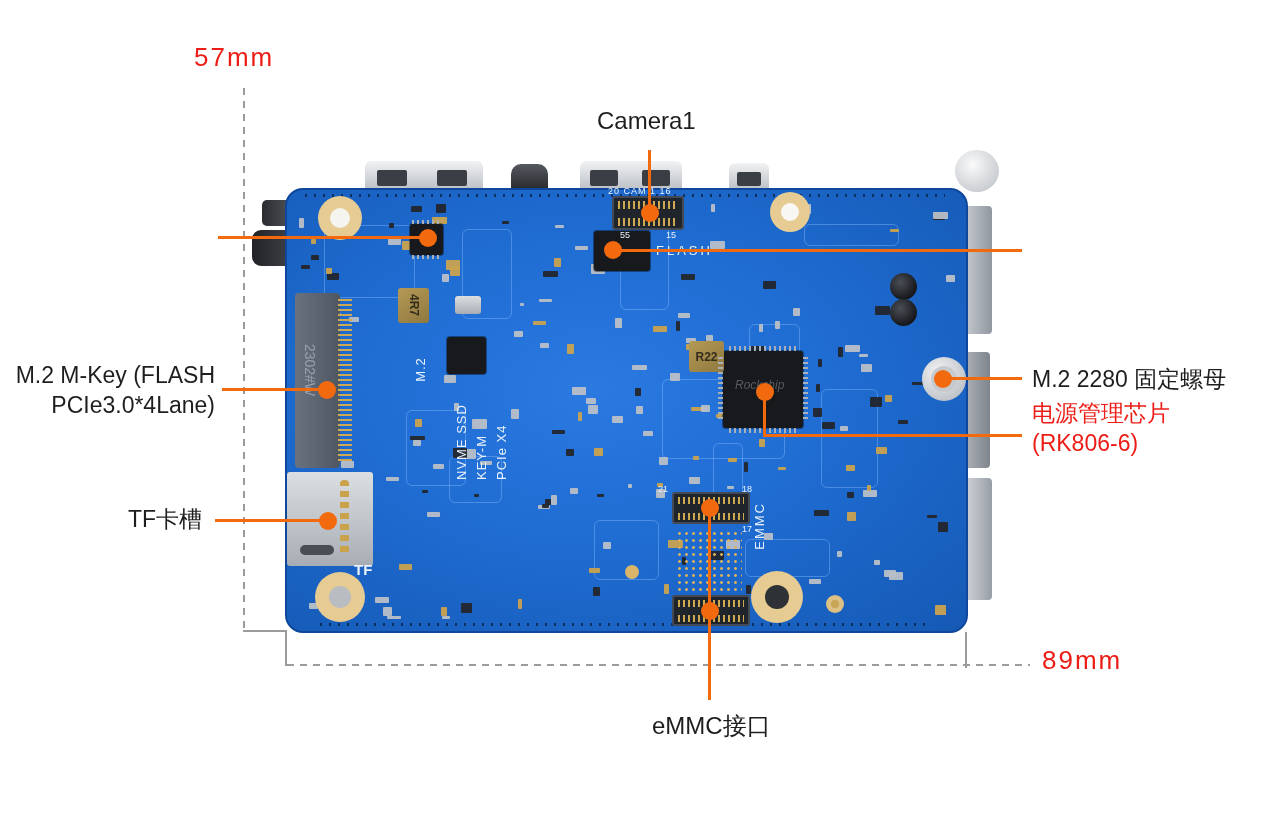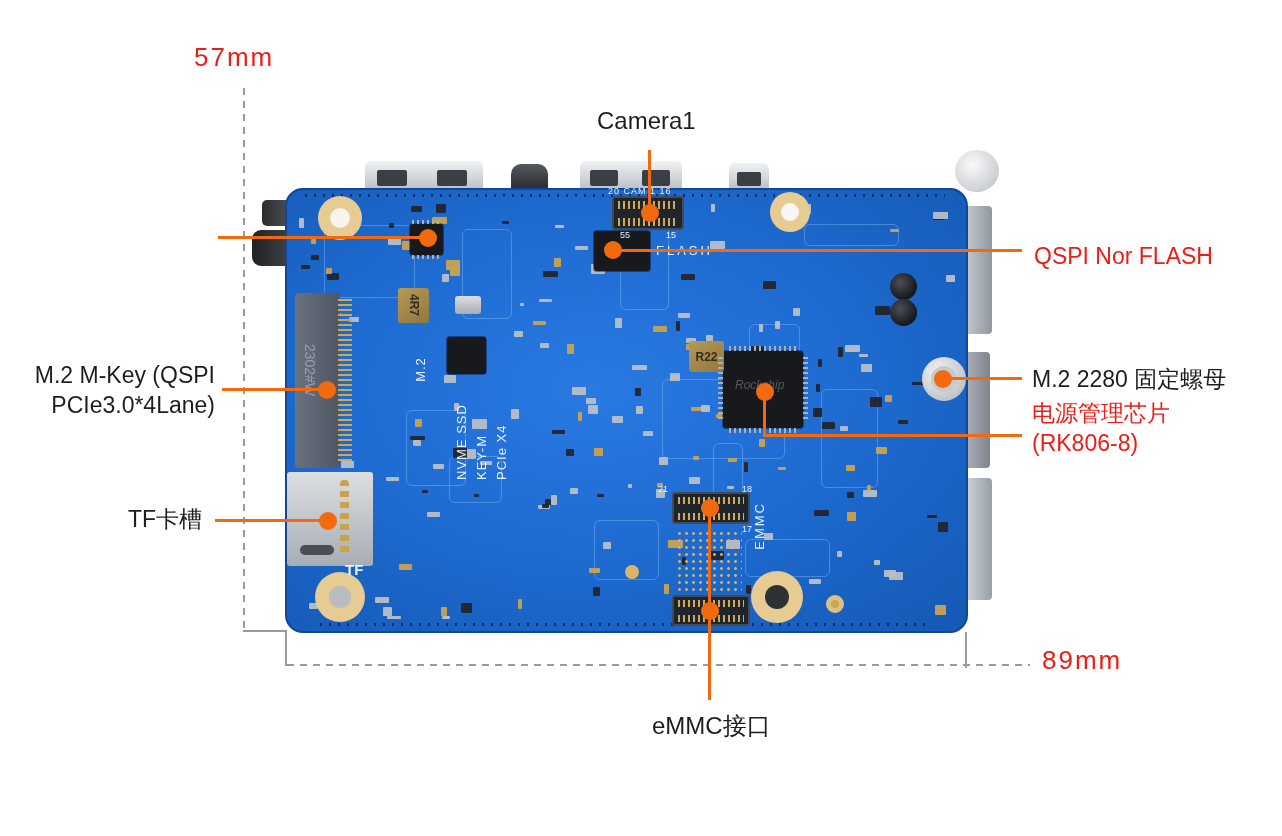--- a/index.html
+++ b/index.html
@@ -275,21 +275,21 @@
   <div class="screw" style="left:890px;top:273px;width:27px;height:27px"></div>
   <div class="screw" style="left:890px;top:299px;width:27px;height:27px"></div>
 
   <div class="abs" style="left:295px;top:293px;width:45px;height:175px;background:linear-gradient(90deg,#6a7280,#4e5662);border-radius:4px;z-index:4"></div>
   <div class="pinstrip-v" style="left:338px;top:299px;width:14px;height:162px"></div>
   <div class="silk" style="left:284px;top:362px;font-size:14px;color:#98a0ad;transform:rotate(90deg)">2302#W</div>
 
   <div class="silver" style="left:287px;top:472px;width:86px;height:94px"></div>
   <div class="pinstrip-v" style="left:340px;top:480px;width:9px;height:76px;background:repeating-linear-gradient(to bottom,#c9a24a 0 6px,transparent 6px 11px);border-radius:4px"></div>
   <div class="abs" style="left:300px;top:545px;width:34px;height:10px;background:#4a4e54;border-radius:5px;z-index:5"></div>
-  <div class="silk" style="left:345px;top:561px;font-size:15px;font-weight:bold">TF</div>
+  <div class="silk" style="left:354px;top:561px;font-size:15px;font-weight:bold">TF</div>
 
   <div class="silk" style="left:608px;top:186px;font-size:9px;letter-spacing:1px">20 CAM 1 16</div>
   <div class="fpc" style="left:612px;top:196px;width:72px;height:34px"></div>
   <div class="pinstrip-h" style="left:618px;top:201px;width:60px;height:8px"></div>
   <div class="pinstrip-h" style="left:618px;top:218px;width:60px;height:8px"></div>
   <div class="silk" style="left:620px;top:230px;font-size:9px">55</div>
   <div class="silk" style="left:666px;top:230px;font-size:9px">15</div>
 
   <div class="chip" style="left:594px;top:231px;width:56px;height:40px"></div>
   <div class="silk" style="left:656px;top:243px;font-size:13px;letter-spacing:3px">FLASH</div>
@@ -358,29 +358,28 @@
   <div class="cdot" style="left:943px;top:379px"></div>
   <div class="cdot" style="left:765px;top:392px"></div>
   <div class="cdot" style="left:328px;top:521px"></div>
   <div class="cdot" style="left:710px;top:508px"></div>
   <div class="cdot" style="left:710px;top:611px"></div>
 
   <div class="dim" style="left:194px;top:42px">57mm</div>
   <div class="dim" style="left:1042px;top:645px">89mm</div>
 
   <div class="lbl" style="left:597px;top:105px;font-size:24px">Camera1</div>
-  <div class="lbl red" style="left:1034px;top:242px">QSPI Nor FLASH</div>
 
   <div class="lbl" style="left:8px;top:361px;width:207px;text-align:right">
-    <div>M.2 M-Key (QSPI</div>
+    <div>M.2 M-Key (FLASH</div>
     <div>PCIe3.0*4Lane)</div>
   </div>
 
   <div class="lbl" style="left:1032px;top:365px">M.2 2280 固定螺母</div>
 
   <div class="lbl red" style="left:1032px;top:399px">
     <div>电源管理芯片</div>
-    <div>(RK806-8)</div>
+    <div>(RK806-6)</div>
   </div>
 
   <div class="lbl" style="left:128px;top:505px">TF卡槽</div>
   <div class="lbl" style="left:652px;top:710px;font-size:24px">eMMC接口</div>
 </div>
 
 </body></html>

